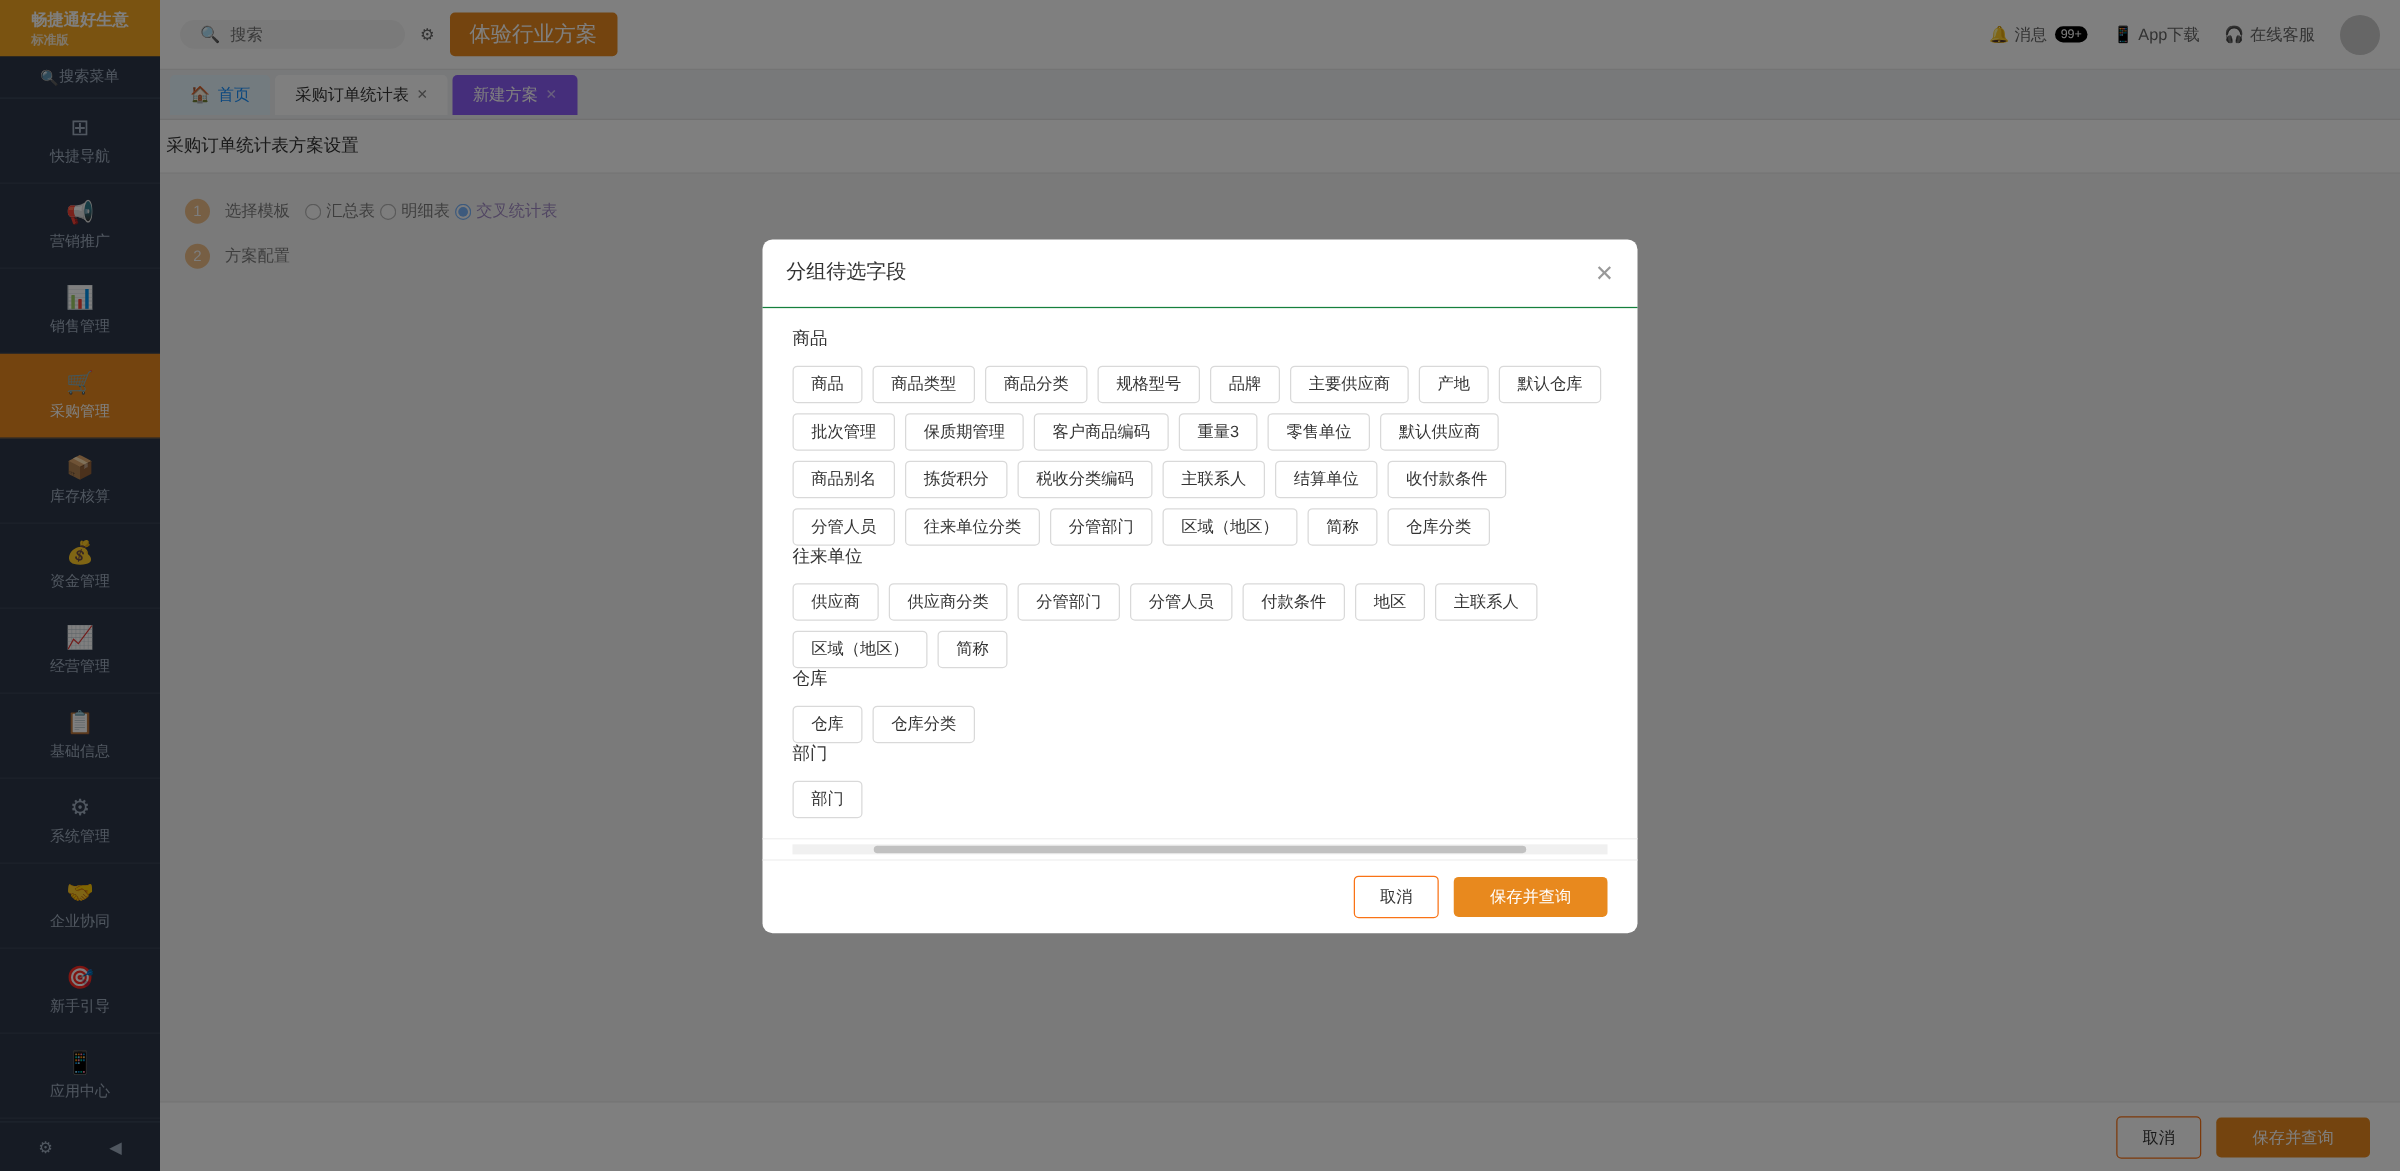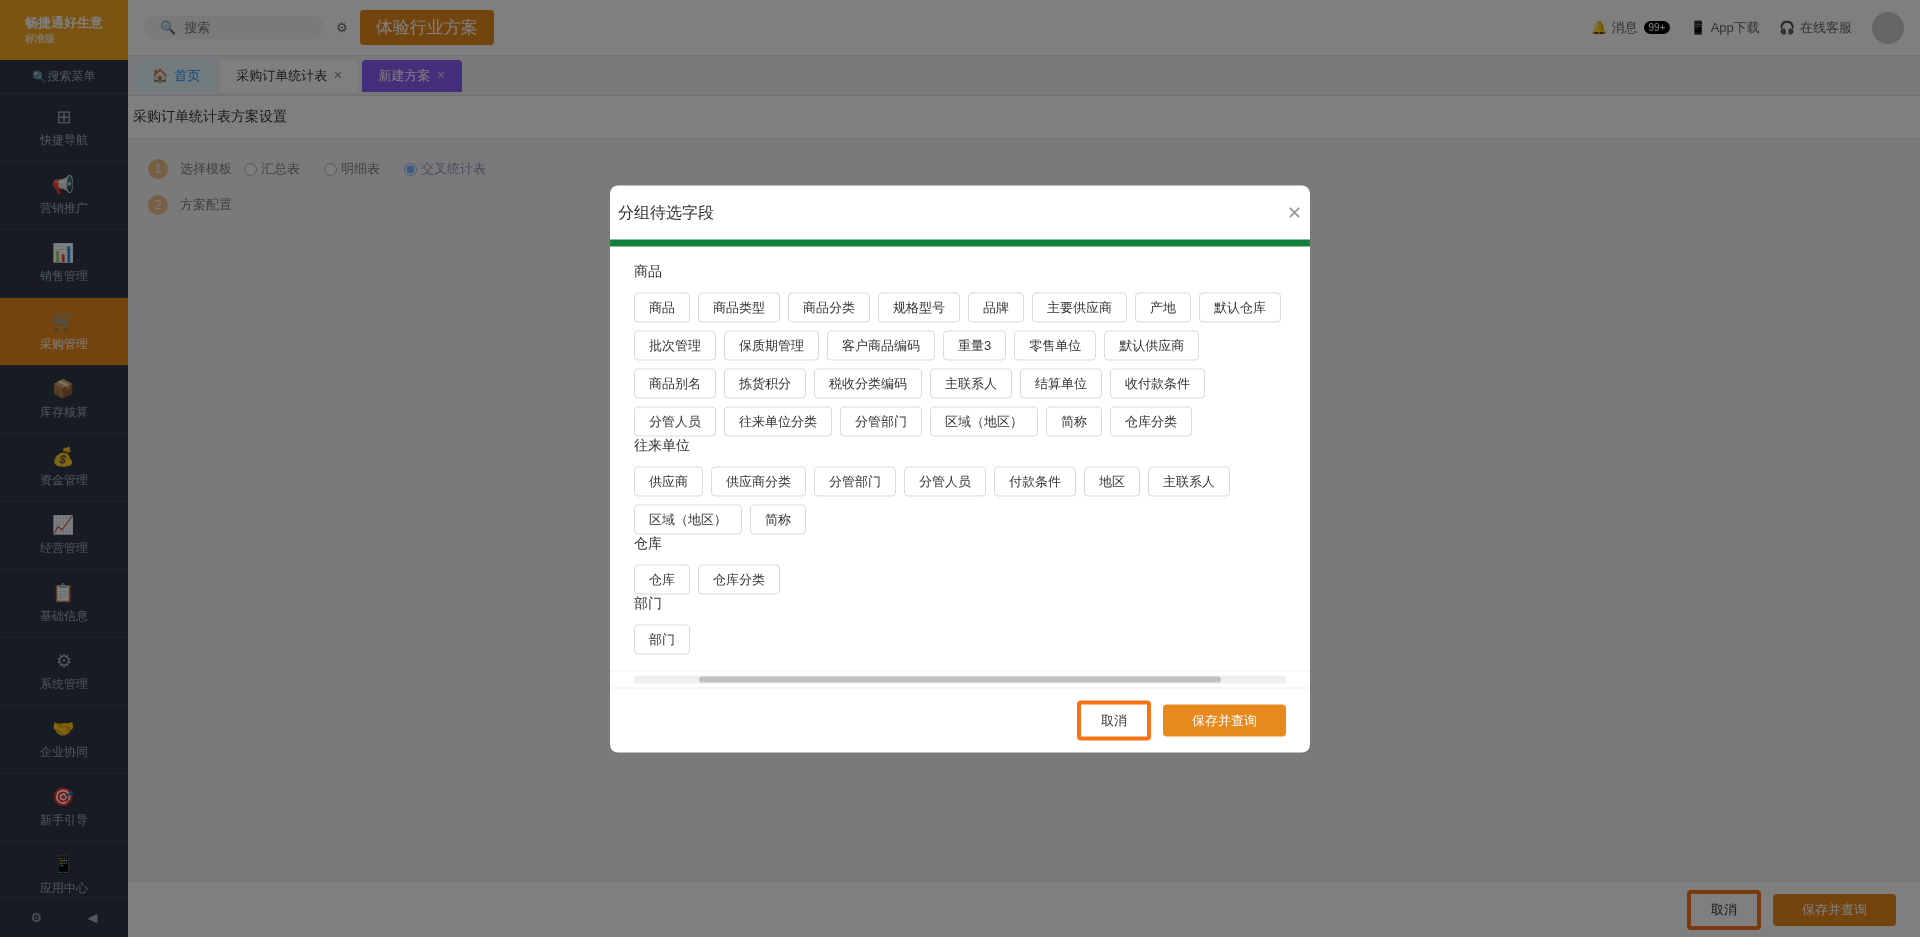--- a/index.html
+++ b/index.html
@@ -3,21 +3,21 @@
   <meta charset="utf-8">
   <style>
     * { box-sizing: border-box; margin: 0; padding: 0; }
     body { font-family: "Microsoft YaHei", "PingFang SC", Arial, sans-serif; font-size: 13px; background: #f0f2f5; overflow: hidden; width: 1920px; height: 937px; }
 
     
     .sidebar {
       position: fixed; left: 0; top: 0; width: 128px; height: 100%; background: #2d3748; display: flex; flex-direction: column; z-index: 100;
     }
     .sidebar-logo {
-      height: 60px; background: #f5a623; display: flex; align-items: center; justify-content: center; color: white; font-size: 14px; font-weight: bold;
+      height: 45px; background: #f5a623; display: flex; align-items: center; justify-content: center; color: white; font-size: 14px; font-weight: bold;
     }
     .sidebar-search {
       padding: 8px; display: flex; align-items: center; justify-content: center; color: #a0aec0; font-size: 12px; cursor: pointer; border-bottom: 1px solid #3d4a5c;
     }
     .sidebar-nav { flex: 1; overflow-y: auto; }
     .sidebar-item {
       display: flex; flex-direction: column; align-items: center; justify-content: center; padding: 12px 8px; color: #a0aec0; font-size: 12px; cursor: pointer; border-bottom: 1px solid #3a4556;
     }
     .sidebar-item .icon { font-size: 18px; margin-bottom: 4px; }
     .sidebar-bottom {
@@ -63,53 +63,53 @@
     }
 
     
     .bg-form {
       padding: 20px; opacity: 0.5;
     }
     .step-row { display: flex; align-items: center; gap: 12px; margin-bottom: 16px; }
     .step-badge {
       background: #e8891e; color: white; width: 20px; height: 20px; border-radius: 50%; display: flex; align-items: center; justify-content: center; font-size: 12px; flex-shrink: 0;
     }
-    .radio-group { display: flex; gap: 24px; align-items: center; font-size: 13px; }
+    .radio-group { display: flex; gap: 4px; align-items: center; font-size: 13px; }
     .radio-group label { display: flex; align-items: center; gap: 4px; }
 
     
     .overlay {
       position: fixed; left: 0; top: 0; right: 0; bottom: 0; background: rgba(0,0,0,0.5); z-index: 200;
     }
 
     
     .modal {
       position: fixed; left: 50%; top: 50%; transform: translate(-50%, -50%); background: white; border-radius: 8px; width: 700px; max-height: 600px; z-index: 300; display: flex; flex-direction: column;
     }
     .modal-header {
-      display: flex; align-items: flex-end; justify-content: space-between; padding: 16px 8px; border-bottom: 7px solid #15803d;
+      display: flex; align-items: flex-start; justify-content: space-between; padding: 16px 19px; border-bottom: 1px solid #15803d;
     }
     .modal-title { font-size: 16px; color: #333; font-weight: 500; }
     .modal-close { cursor: pointer; color: #999; font-size: 18px; }
     .modal-body { flex: 1; overflow-y: auto; padding: 16px 24px; }
 
     
     .field-group { }
     .field-group-title { font-size: 14px; color: #333; font-weight: 500; margin-bottom: 12px; }
     .field-tags { display: flex; flex-wrap: wrap; gap: 8px; }
     .field-tag {
       border: 1px solid #d9d9d9; border-radius: 4px; padding: 5px 14px; font-size: 13px; color: #333; cursor: pointer; background: white;
     }
 
     
     .modal-footer {
       padding: 12px 24px; border-top: 1px solid #f0f0f0; display: flex; align-items: center; justify-content: flex-end; gap: 12px;
     }
     .btn-cancel {
-      background: white; border: 4px solid #f97316; color: #333; padding: 7px 20px; border-radius: 4px; cursor: pointer; font-size: 13px;
+      background: white; border: 1px solid #f97316; color: #333; padding: 7px 20px; border-radius: 4px; cursor: pointer; font-size: 13px;
     }
     .btn-confirm {
       background: #e8891e; color: white; border: none; padding: 7px 29px; border-radius: 4px; cursor: pointer; font-size: 13px;
     }
 
     
     .bottom-bar {
       position: fixed; left: 128px; bottom: 0; right: 0; height: 56px; background: white; border-top: 1px solid #e8e8e8; display: flex; align-items: center; justify-content: flex-end; padding: 0 24px; gap: 12px; z-index: 98;
     }
 

